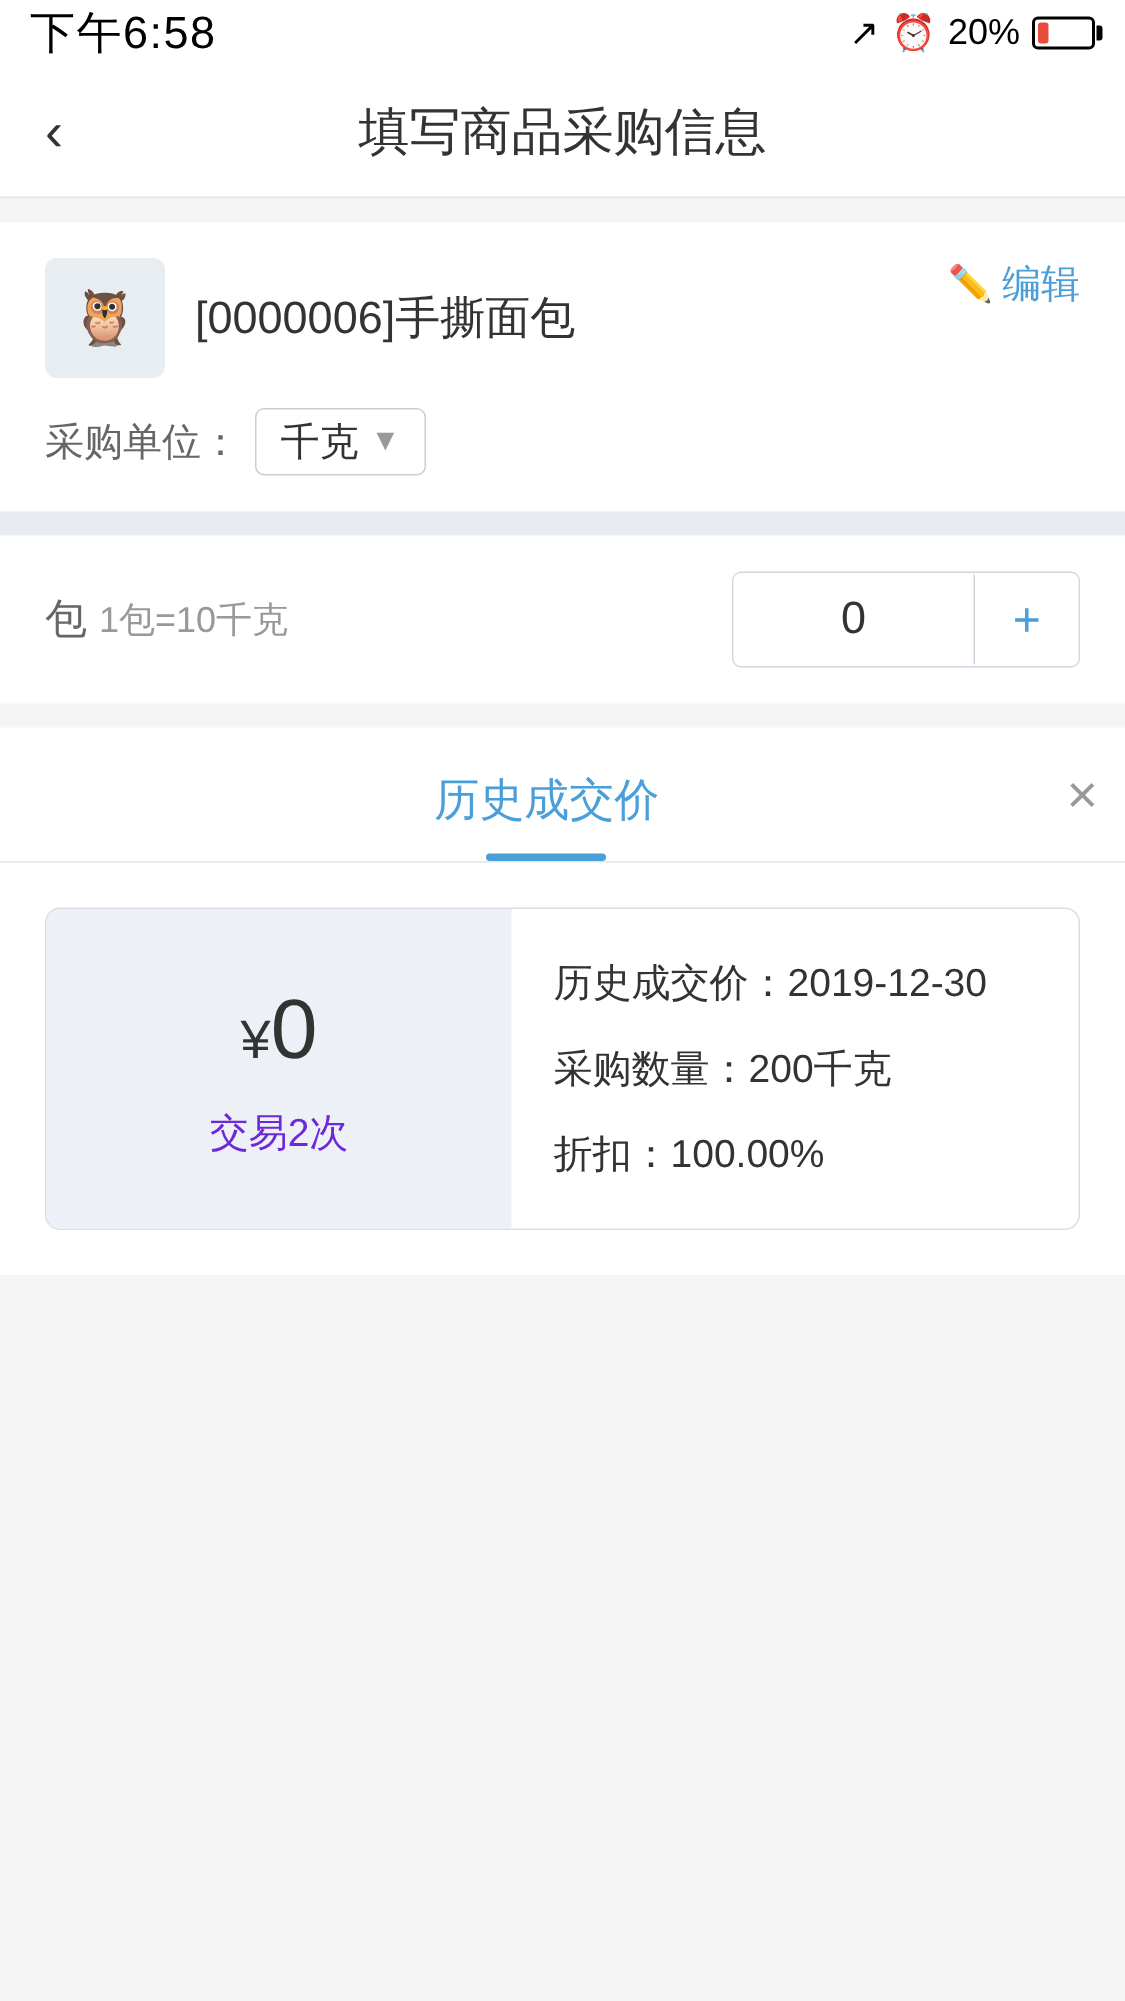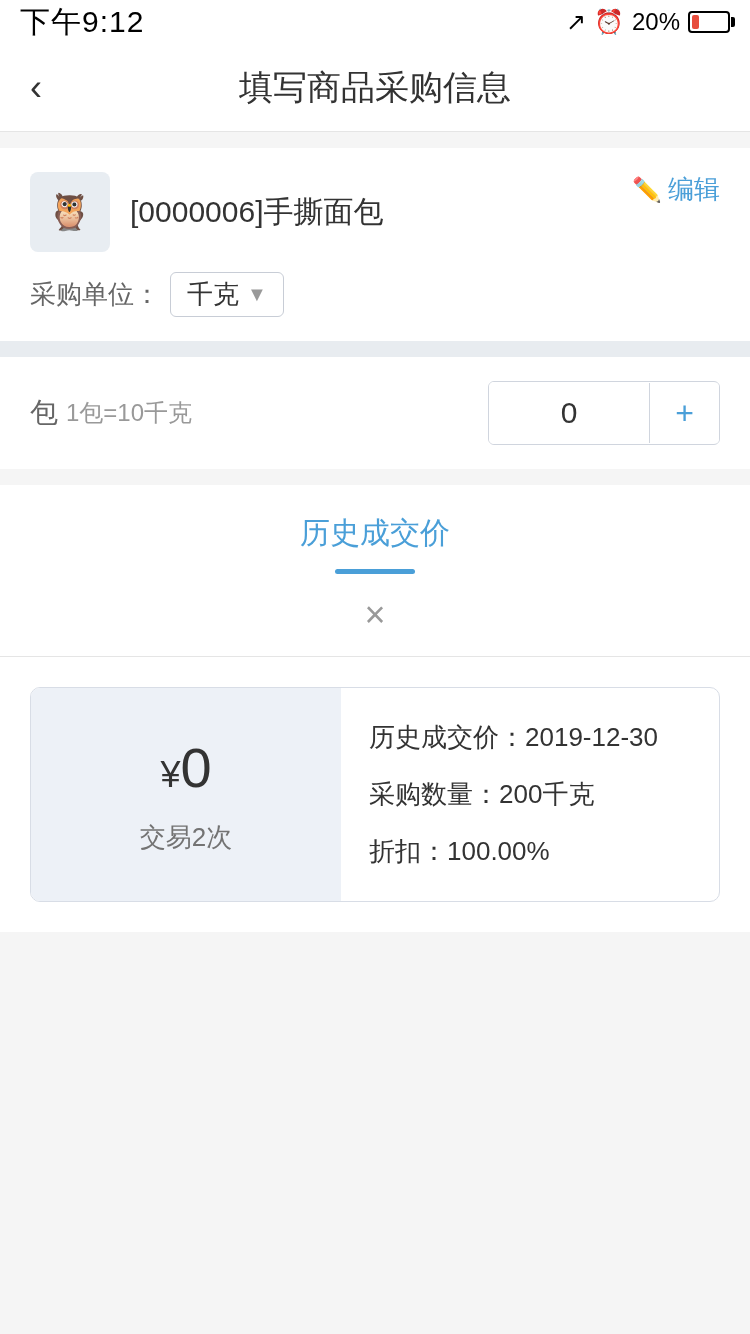--- a/index.html
+++ b/index.html
@@ -245,23 +245,22 @@
       cursor: pointer;
     }
 
     
     .tabs-container {
       background: #fff;
       margin-top: 16px;
       border-bottom: 1px solid #e5e5e5;
       display: flex;
       align-items: center;
-      padding: 0 30px;
+      padding: 0 18px;
       position: relative;
-      flex-direction: column;
     }
     .tab-item {
       flex: 1;
       text-align: center;
       padding: 28px 0 20px;
       font-size: 30px;
       color: #666;
       cursor: pointer;
       position: relative;
     }
@@ -311,21 +310,21 @@
       font-size: 56px;
       color: #333;
       font-weight: 400;
     }
     .price-currency {
       font-size: 36px;
       color: #333;
     }
     .price-trade-count {
       font-size: 26px;
-      color: #737373;
+      color: #6d28d9;
       margin-top: 20px;
     }
     .price-right-panel {
       flex: 1;
       padding: 30px 28px;
       display: flex;
       flex-direction: column;
       gap: 18px;
       justify-content: center;
     }
@@ -338,21 +337,21 @@
     
     .main-content {
       background: #f5f5f5;
       min-height: calc(1334px - 44px - 88px);
     }
   </style>
 </head>
 <body>
 
 <div class="status-bar">
-  <span class="status-center">下午9:12</span>
+  <span class="status-center">下午6:58</span>
   <div class="status-right">
     <span>↗</span>
     <span>⏰</span>
     <span class="battery-percent">20%</span>
     <div class="battery-icon">
       <div class="battery-fill"></div>
     </div>
   </div>
 </div>
 

